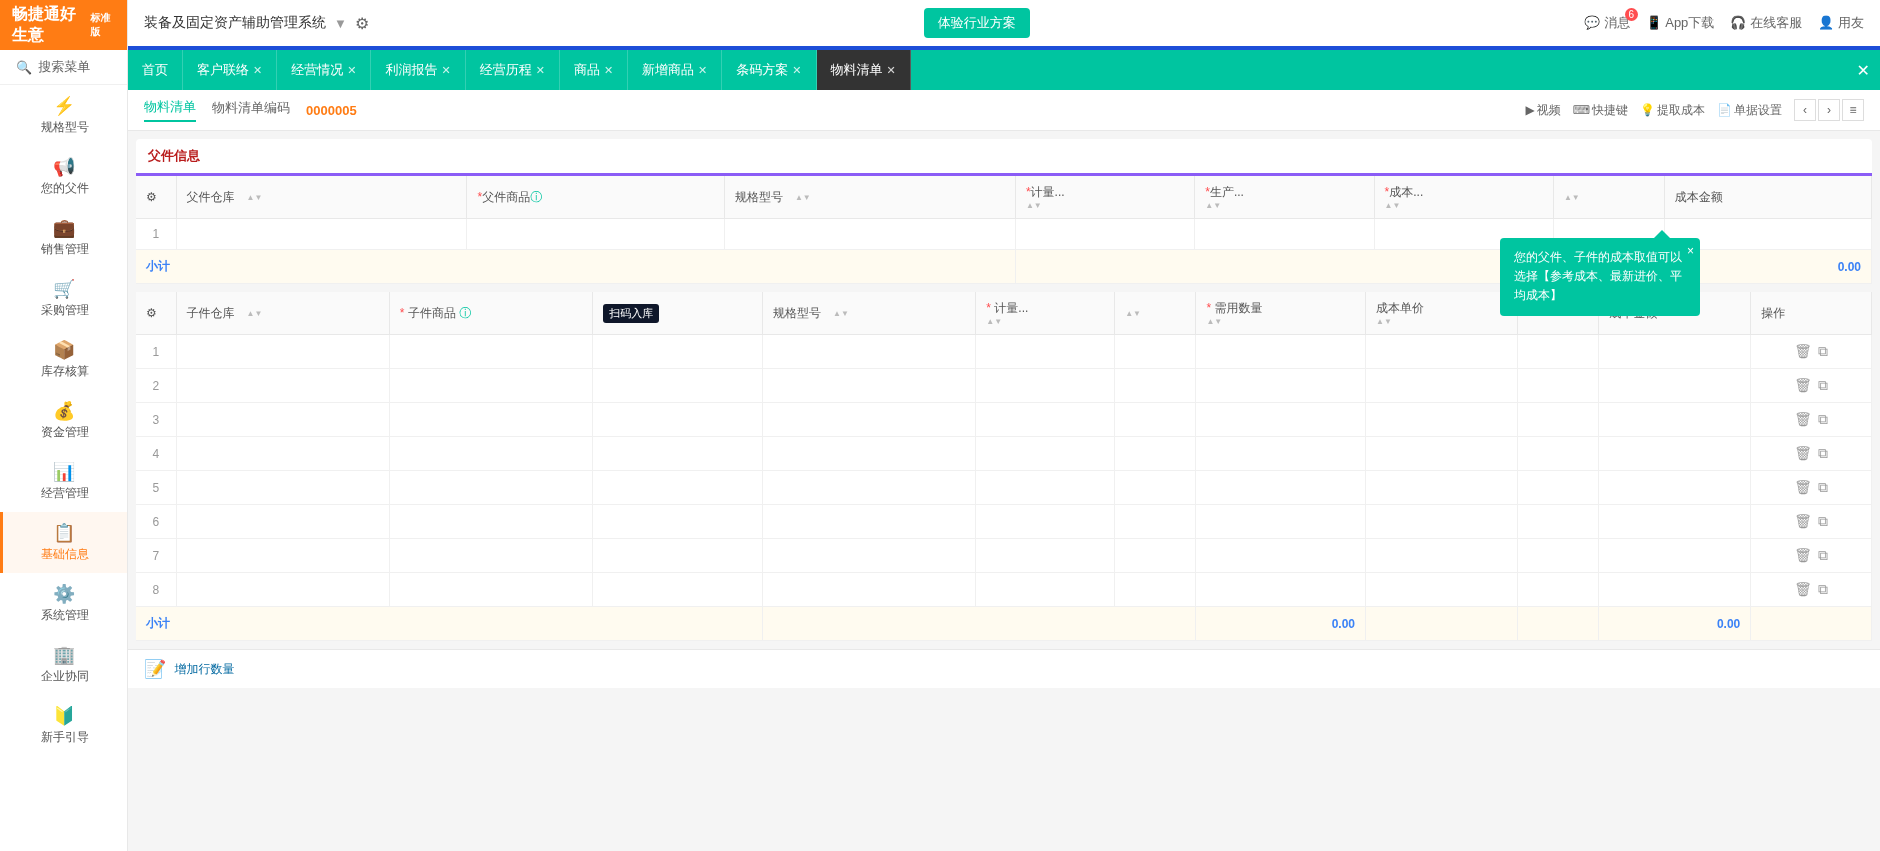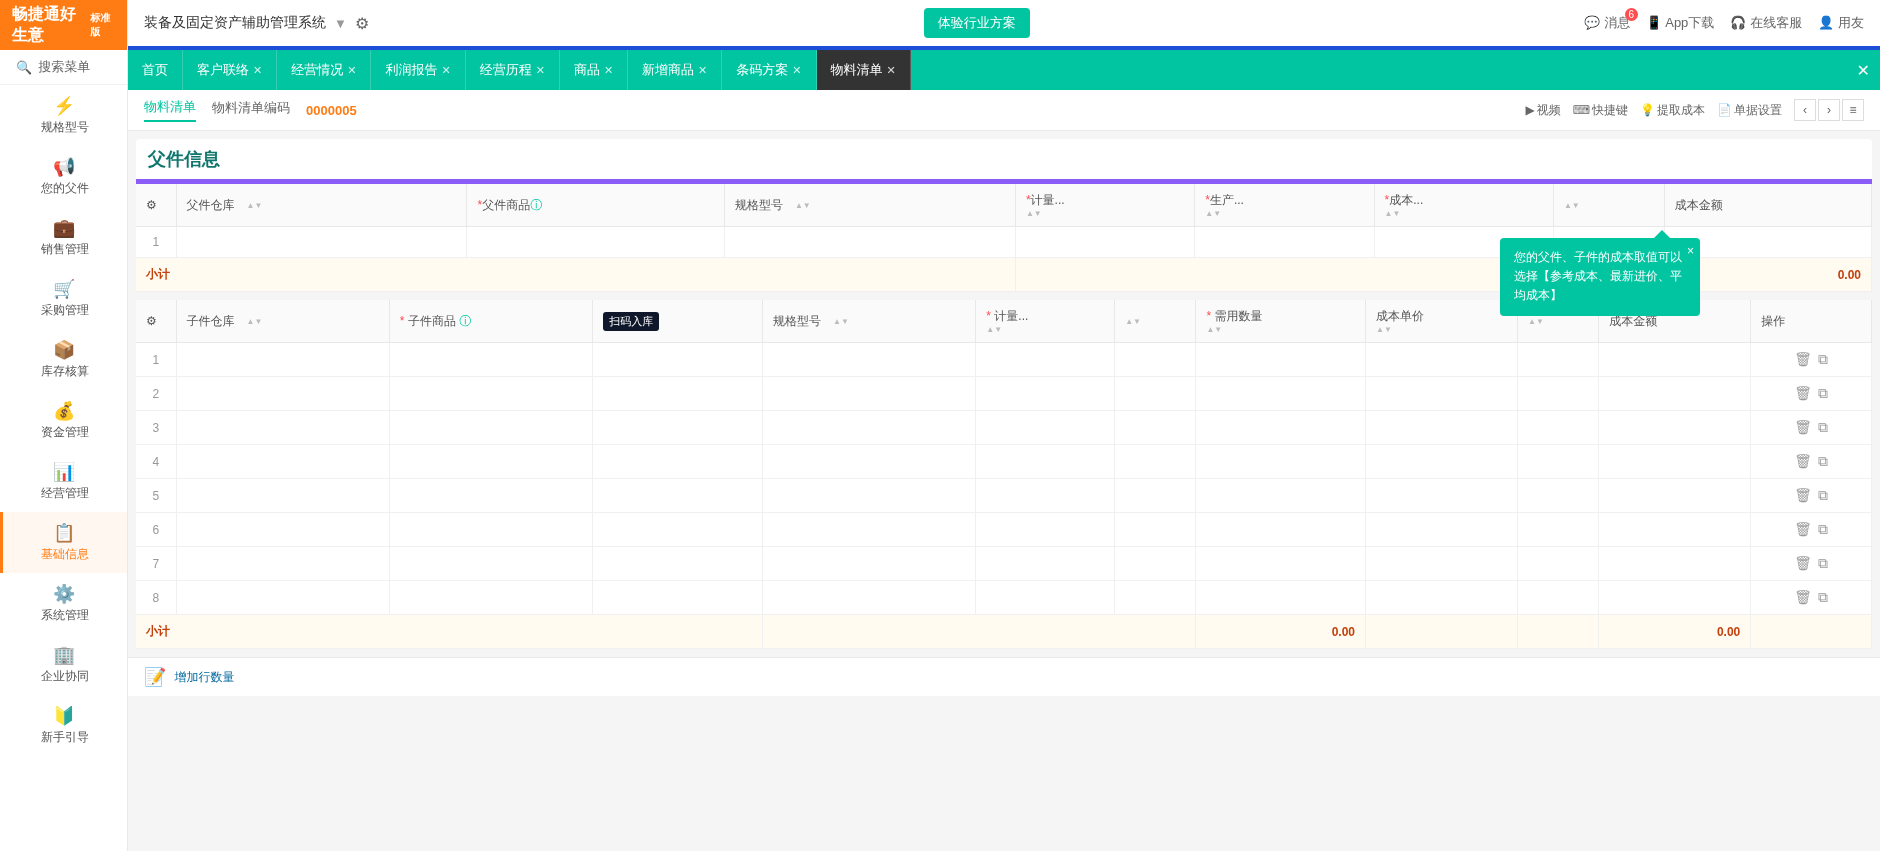--- a/index.html
+++ b/index.html
@@ -164,24 +164,24 @@
     .sub-header-right span { cursor: pointer; display: flex; align-items: center; gap: 2px; }
 
     
     .section {
       background: #fff;
       margin: 8px;
       border-radius: 4px;
     }
     .section-title {
       padding: 8px 12px;
-      font-size: 18px;
+      font-size: 13px;
       font-weight: 600;
-      color: #0f766e;
-      border-bottom: 5px solid #8b5cf6;
+      color: #b91c1c;
+      border-bottom: 3px solid #8b5cf6;
     }
 
     
     .data-table {
       width: 100%;
       border-collapse: collapse;
       font-size: 12px;
     }
     .data-table th {
       background: #fafafa;
@@ -196,21 +196,21 @@
     .data-table td {
       padding: 8px 10px;
       border-bottom: 1px solid #f0f0f0;
       border-right: 1px solid #f0f0f0;
       color: #333;
     }
     .data-table .row-num { color: #999; text-align: center; width: 40px; }
     .subtotal-row td {
       background: #fffbf0;
       font-weight: bold;
-      color: #c2410c;
+      color: #3b82f6;
     }
     .required { color: #ff4d4f; }
     .col-settings { width: 40px; text-align: center; }
     .scan-btn {
       background: #0f172a;
       color: white;
       border: none;
       border-radius: 3px;
       padding: 2px 6px;
       font-size: 11px;

